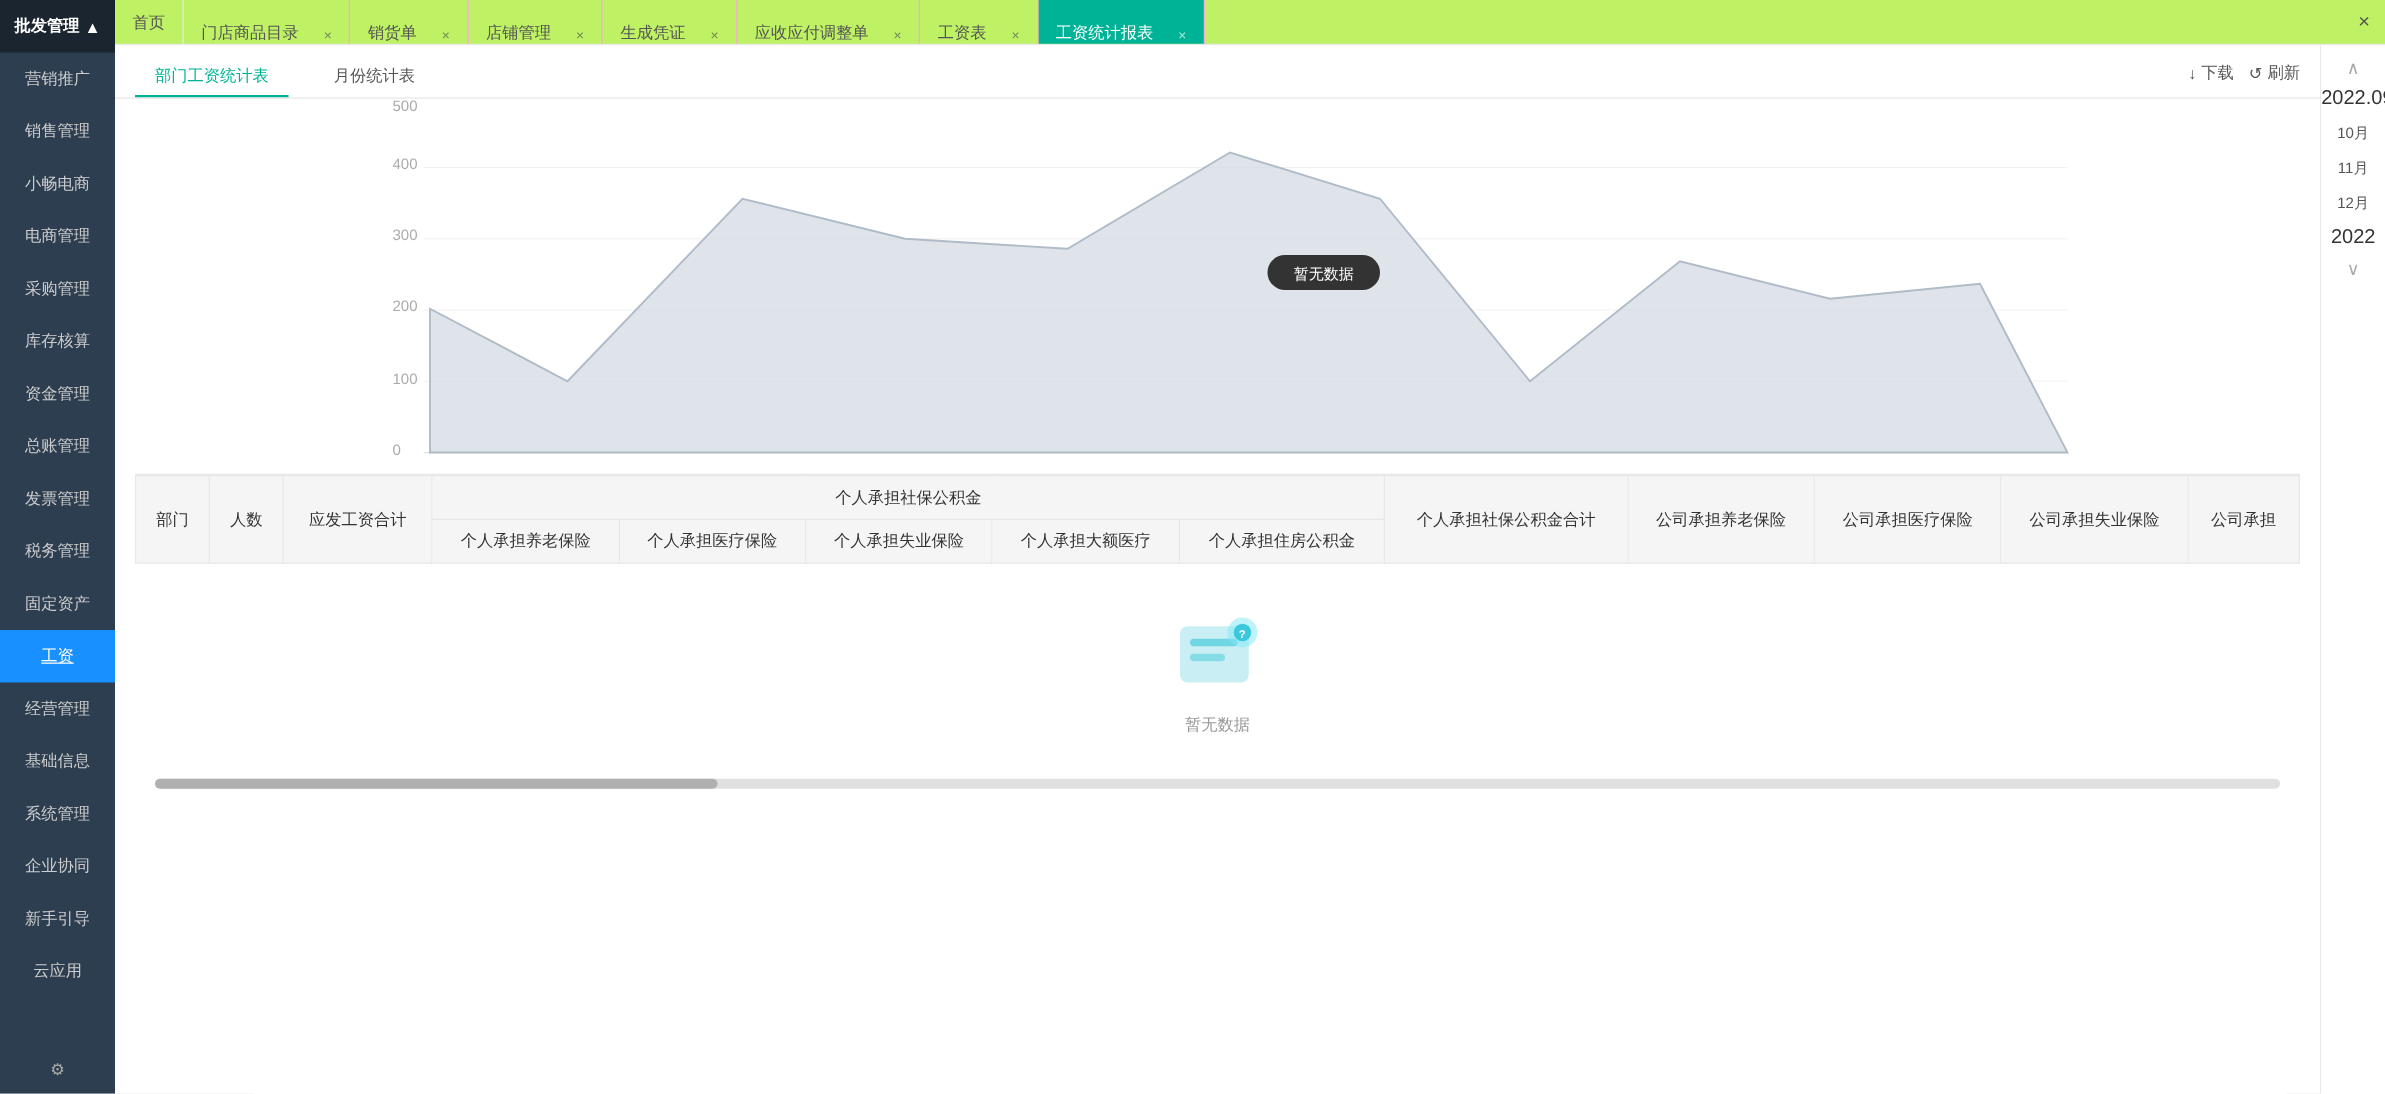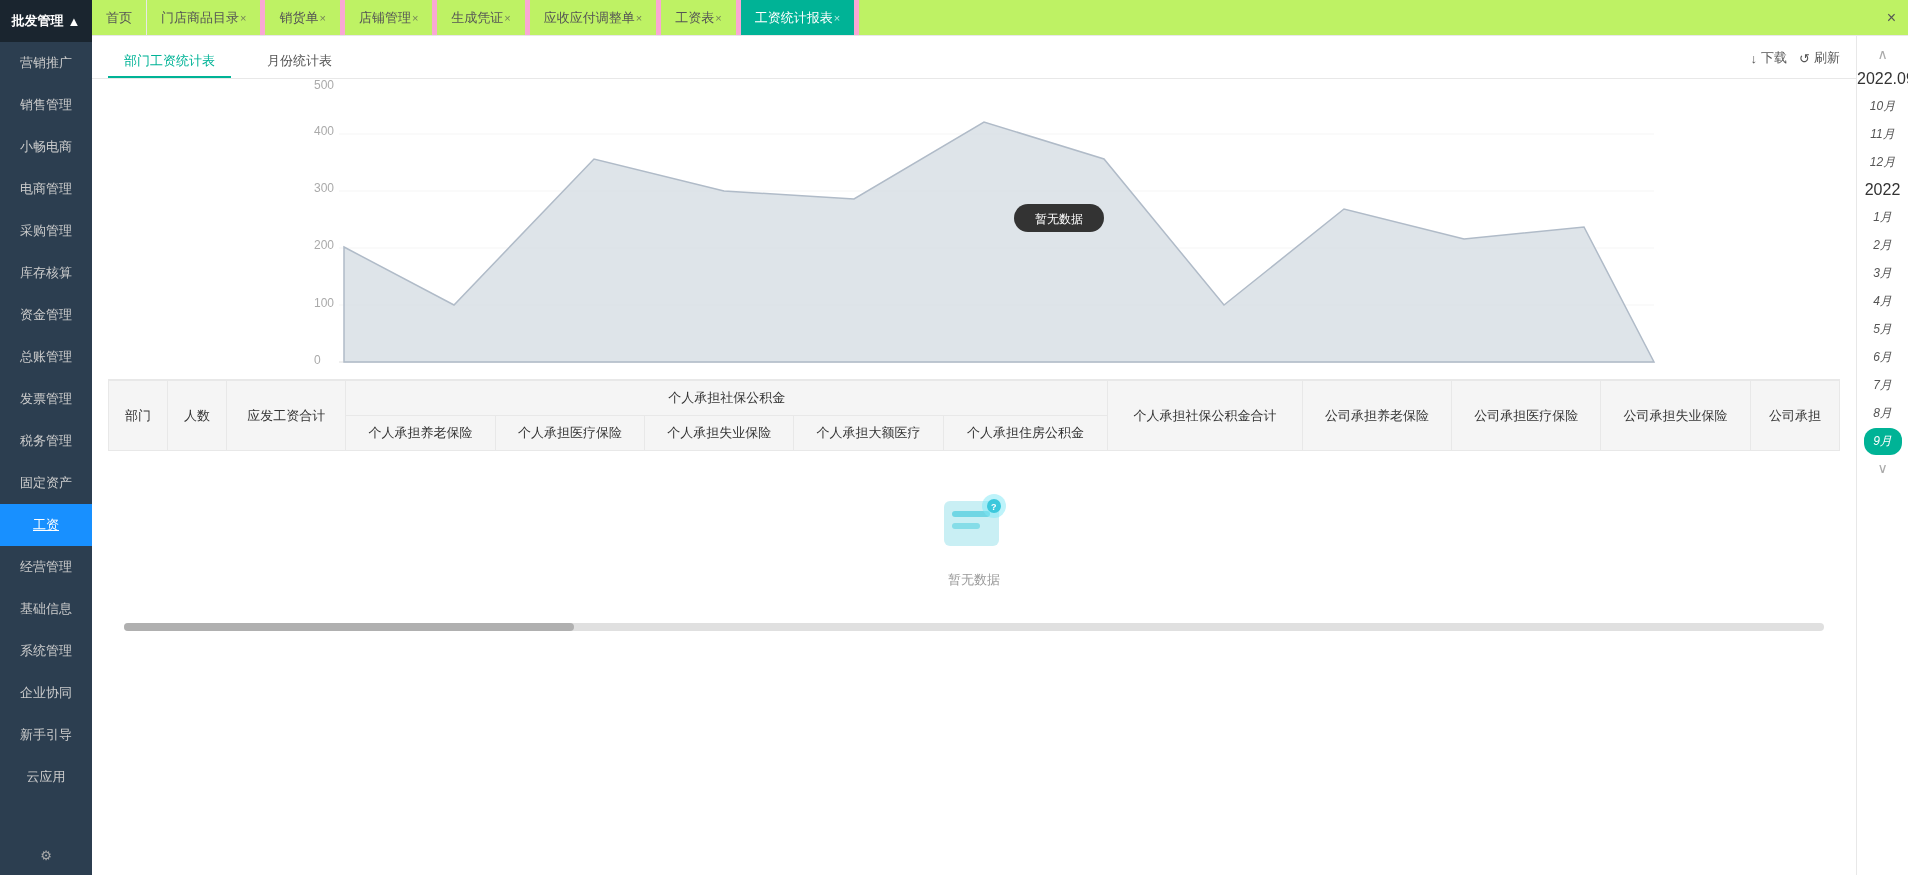--- a/index.html
+++ b/index.html
@@ -55,29 +55,29 @@
     .tab-bar {
       background: #bef264;
       display: flex;
       align-items: center;
       border-bottom: 1px solid #e8e8e8;
       height: 36px;
       flex-shrink: 0;
     }
     .tab-item {
       display: flex;
-      align-items: center;
+      align-items: flex-end;
       padding: 0 14px;
       height: 100%;
-      border-right: 5px solid #f9a8d4;
+      border-right: 1px solid #f9a8d4;
       cursor: pointer;
       font-size: 13px;
       color: #555;
       white-space: nowrap;
-      gap: 1px;
+      gap: 20px;
     }
     .tab-item.active { background: #00b396; color: #fff; }
     .tab-item .tab-close { font-size: 11px; color: inherit; opacity: 0.7; }
     .tab-bar-home { padding: 0 14px; height: 100%; display: flex; align-items: center; color: #555; cursor: pointer; border-right: 1px solid #e8e8e8; font-size: 13px; }
     .tab-end-btn {
       margin-left: auto;
       padding: 0 12px;
       height: 100%;
       display: flex;
       align-items: center;
@@ -237,21 +237,20 @@
     }
     .timeline-month {
       width: 38px;
       text-align: center;
       padding: 5px 0;
       color: #555;
       cursor: pointer;
       border-radius: 12px;
       margin: 1px 0;
       font-size: 12px;
-      font-style: italic;
     }
     .timeline-month.active { background: #00b396; color: #fff; border-radius: 12px; }
     .timeline-nav { color: #aaa; font-size: 14px; cursor: pointer; padding: 4px 0; }
 
     
     .h-scroll {
       height: 8px;
       background: #e0e0e0;
       border-radius: 4px;
       margin: 4px 16px;
@@ -433,28 +432,17 @@
 
     <div class="timeline-sidebar">
       <div class="timeline-nav">∧</div>
       <div class="timeline-year">2022.09</div>
       <div id="timeline-months-prev">
           <div class="timeline-month">10月</div>
           <div class="timeline-month">11月</div>
           <div class="timeline-month">12月</div>
         </div>
       <div class="timeline-year">2022</div>
-      <div id="timeline-months-curr">
-          <div class="timeline-month">1月</div>
-          <div class="timeline-month">2月</div>
-          <div class="timeline-month">3月</div>
-          <div class="timeline-month">4月</div>
-          <div class="timeline-month">5月</div>
-          <div class="timeline-month">6月</div>
-          <div class="timeline-month">7月</div>
-          <div class="timeline-month">8月</div>
-          <div class="timeline-month active">9月</div>
-        </div>
       <div class="timeline-nav">∨</div>
     </div>
 
   </div>
 </div>
 
 </body></html>

